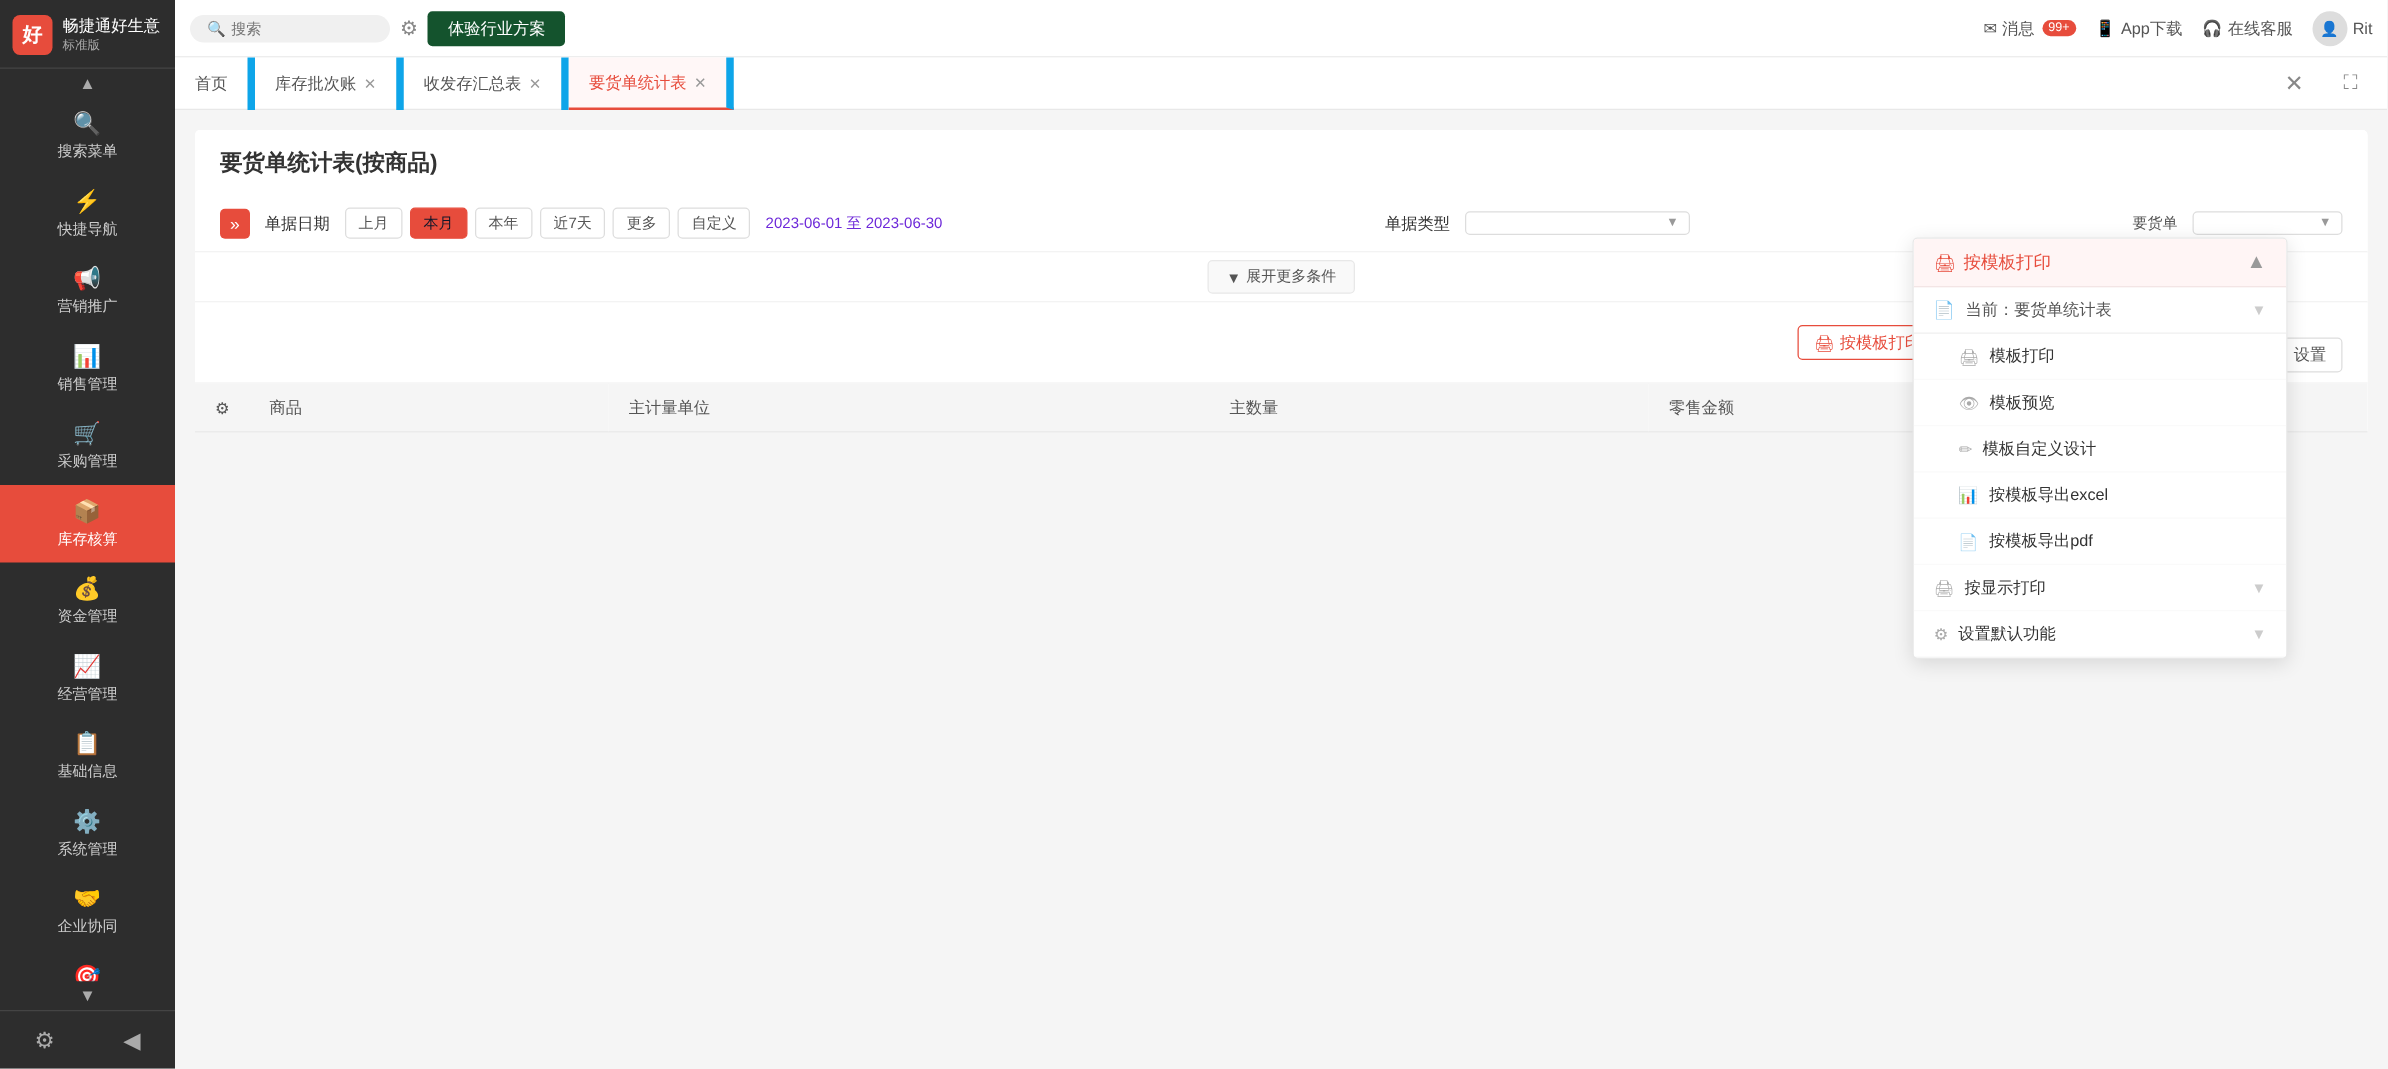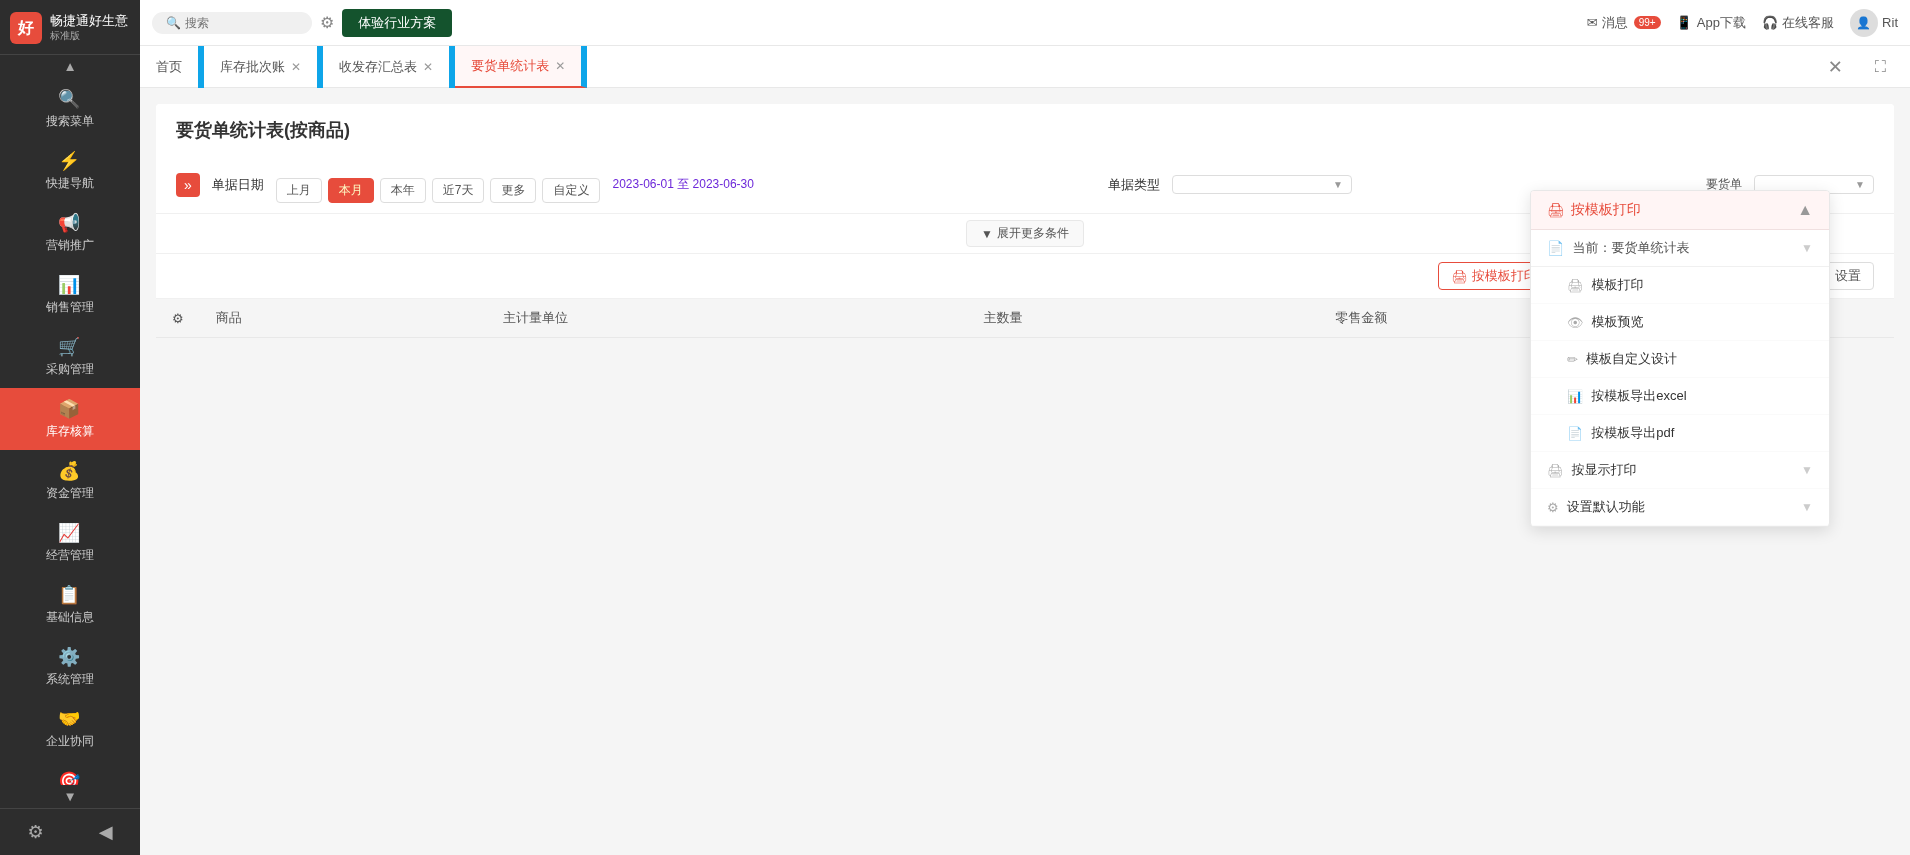--- a/index.html
+++ b/index.html
@@ -128,28 +128,28 @@
       margin-bottom: 0;
     }
 
     
     .toolbar {
       background: #fff; padding: 10px 20px;
       display: flex; align-items: center; gap: 12px;
       border-bottom: 1px solid #f0f0f0;
       flex-wrap: wrap;
     }
-    .toolbar-section { display: flex; align-items: center; gap: 6px; margin-top: 12px; }
+    .toolbar-section { display: flex; align-items: center; gap: 6px; }
     .btn-expand { background: #e74c3c; color: #fff; border: none; border-radius: 4px; padding: 4px 8px; cursor: pointer; font-size: 14px; }
     .filter-label { font-size: 13px; color: #333; }
     .date-btn {
       padding: 3px 10px; font-size: 12px; border: 1px solid #ddd; border-radius: 4px;
       background: #fff; cursor: pointer; color: #555;
     }
-    .date-btn.active { background: #e74c3c; color: #fef9c3; border-color: #e74c3c; }
+    .date-btn.active { background: #e74c3c; color: #0f172a; border-color: #e74c3c; }
     .date-range { font-size: 12px; color: #6d28d9; }
     .select-wrapper {
       display: flex; align-items: center;
       border: 1px solid #ddd; border-radius: 4px;
       padding: 3px 8px; background: #fff; gap: 4px; min-width: 180px;
     }
     .select-label { font-size: 12px; color: #555; }
     .chevron { font-size: 10px; color: #999; }
     .expand-more-btn {
       background: #f9f9f9; border: 1px solid #e8e8e8; border-radius: 4px;
@@ -180,21 +180,21 @@
       background: #fff; border: 1px solid #ddd; color: #555;
       border-radius: 4px; padding: 4px 12px; font-size: 13px; cursor: pointer;
       display: flex; align-items: center; gap: 4px;
     }
     .btn-query {
       background: #e74c3c; color: #fff; border: none;
       border-radius: 4px; padding: 5px 20px; font-size: 14px; cursor: pointer;
     }
     .btn-settings {
       background: #fff; border: 1px solid #ddd; color: #555;
-      border-radius: 4px; padding: 4px 12px; font-size: 13px; cursor: pointer;
+      border-radius: 4px; padding: 4px 12px; font-size: 13px; cursor: pointer; margin-top: 20px;
     }
     .btn-dots { background: none; border: none; color: #888; font-size: 18px; cursor: pointer; }
 
     
     .data-table {
       background: #fff; width: 100%;
       border-collapse: collapse;
     }
     .data-table th {
       background: #f5f5f5; padding: 10px 16px;

